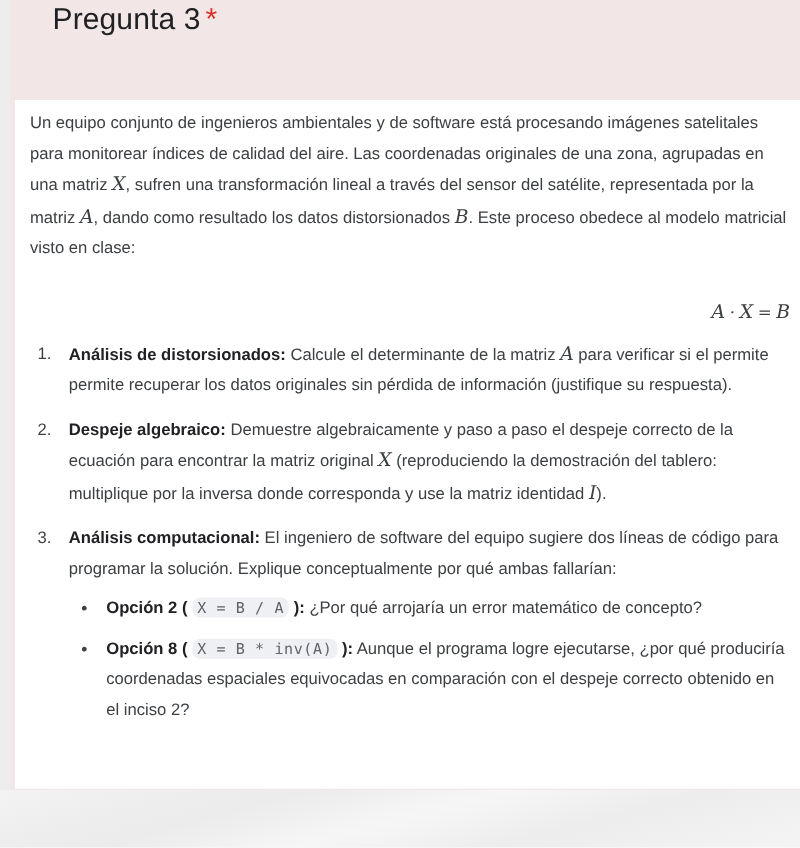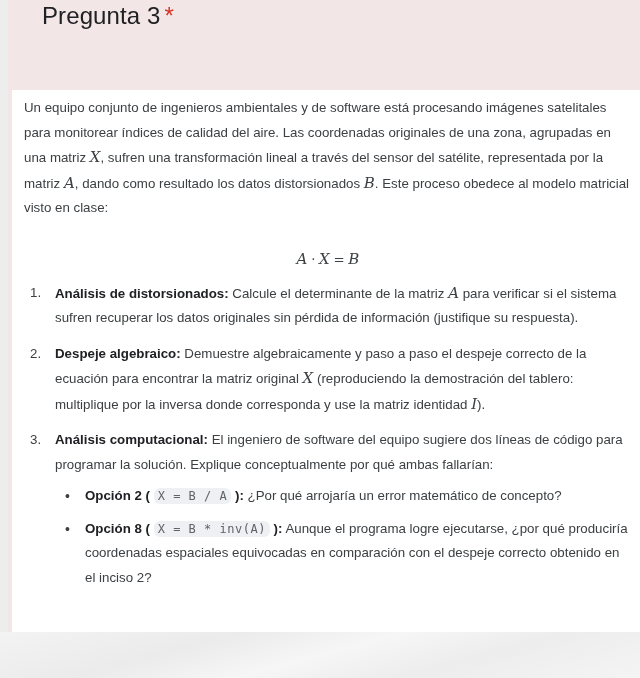--- a/index.html
+++ b/index.html
@@ -19,32 +19,32 @@
       left: 8px; top: 0; width: 632px; height: 632px;
       background: #f2e7e6;
     }
     .question-header {
       position: absolute; left: 34px; top: 2px;
       font-size: 24px; color: #202124; letter-spacing: 0.1px; text-align: right;
     }
     .question-header .asterisk { color: #d93025; margin-left: 4px; }
     .content-box {
       position: absolute;
-      left: 12px; top: 90px; width: 628px; height: 551px;
+      left: 12px; top: 80px; width: 628px; height: 551px;
       background: #ffffff;
       padding: 6px 8px 0 12px;
       font-size: 13.3px;
       line-height: 24.5px;
       color: #3c4043;
     }
     .para { margin: 0; }
     .math { font-family: "DejaVu Serif", "Liberation Serif", serif; font-style: italic; font-size: 15px; }
     .math-upright { font-family: "DejaVu Serif", "Liberation Serif", serif; font-style: normal; }
     .equation-block {
-      text-align: center;
+      text-align: right;
       margin-top: 26px;
       margin-bottom: 10px;
       height: 24px;
       line-height: 24px;
     }
     .matrix-line {
       display: flex; align-items: center;
       height: 42px;
     }
     .matrix {
@@ -126,21 +126,21 @@
     <span class="math-upright">·</span>
     <span class="math">X</span>
     <span class="math-upright">=</span>
     <span class="math">B</span>
   </div>
 
 
   <ol class="tasks">
     <li>
       <span class="num">1.</span>
-      <strong>Análisis de distorsionados:</strong><span> Calcule el determinante de la matriz </span><span class="math">A</span><span> para verificar si el sistema sufren recuperar los datos originales sin pérdida de información (justifique su respuesta).</span>
+      <strong>Análisis de distorsionados:</strong><span> Calcule el determinante de la matriz </span><span class="math">A</span><span> para verificar si el permite permite recuperar los datos originales sin pérdida de información (justifique su respuesta).</span>
     </li>
     <li>
       <span class="num">2.</span>
       <strong>Despeje algebraico:</strong><span> Demuestre algebraicamente y paso a paso el despeje correcto de la ecuación para encontrar la matriz original </span><span class="math">X</span><span> (reproduciendo la demostración del tablero: multiplique por la inversa donde corresponda y use la matriz identidad </span><span class="math">I</span><span>).</span>
     </li>
     <li>
       <span class="num">3.</span>
       <strong>Análisis computacional:</strong><span> El ingeniero de software del equipo sugiere dos líneas de código para programar la solución. Explique conceptualmente por qué ambas fallarían:</span>
       <ul class="options">
         <li>

